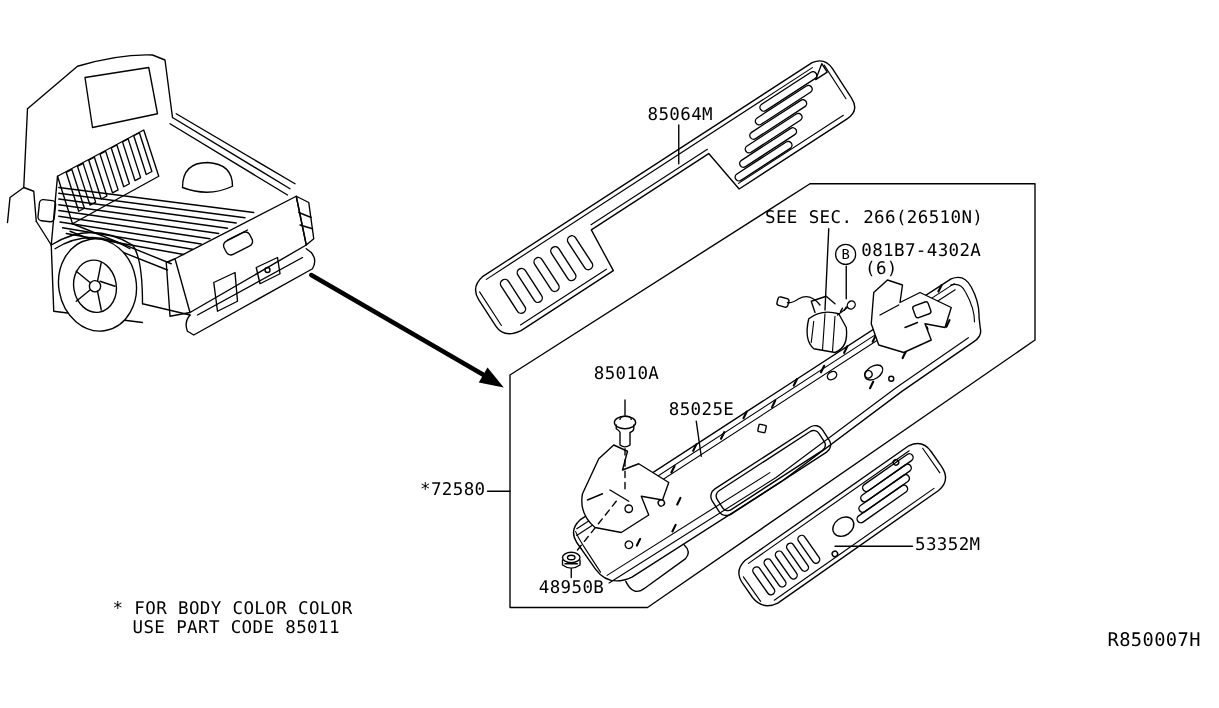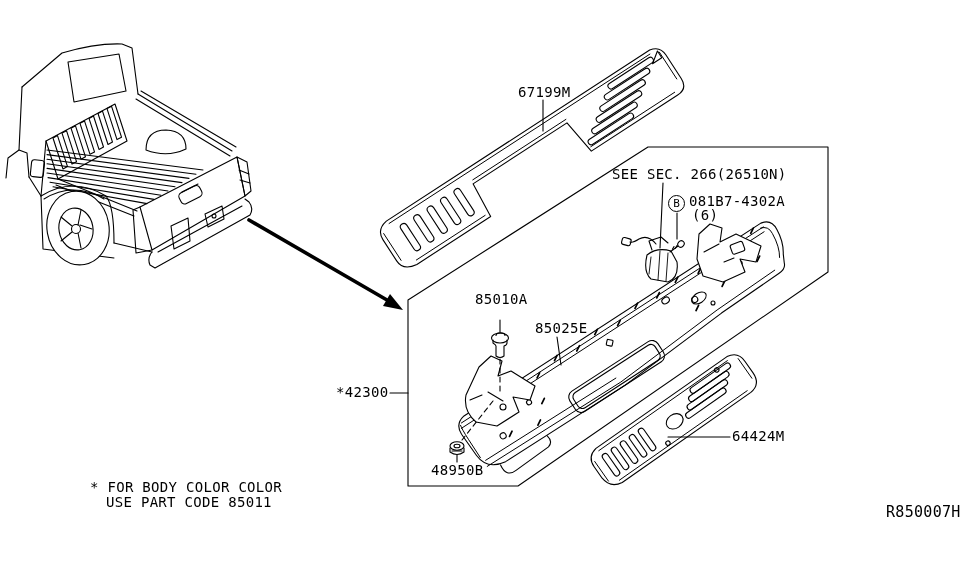--- a/index.html
+++ b/index.html
@@ -241,27 +241,27 @@
     <path d="M663,183 L660,248"></path>
     <path d="M677,213 L677,239"></path>
     <path d="M500,320 L500,332"></path>
     <path d="M557,337 L561,365"></path>
     <path d="M390,393 L408,393"></path>
     <path d="M457,455 L457,462"></path>
     <path d="M668,437 L730,437"></path>
   </g>
 </svg>
 
-  <div class="lbl" style="left:518px;top:85px">67199M</div>
+  <div class="lbl" style="left:518px;top:85px">85064M</div>
   <div class="lbl" style="left:612px;top:167px">SEE SEC. 266(26510N)</div>
   <div class="b-circle" style="left:668px;top:195px">B</div>
   <div class="lbl" style="left:689px;top:194px">081B7-4302A</div>
   <div class="lbl" style="left:692px;top:208px">(6)</div>
   <div class="lbl" style="left:475px;top:292px">85010A</div>
   <div class="lbl" style="left:535px;top:321px">85025E</div>
-  <div class="lbl" style="left:336px;top:385px">*42300</div>
+  <div class="lbl" style="left:336px;top:385px">*72580</div>
   <div class="lbl" style="left:431px;top:463px">48950B</div>
-  <div class="lbl" style="left:732px;top:429px">64424M</div>
+  <div class="lbl" style="left:732px;top:429px">53352M</div>
 
   <div class="lbl" style="left:90px;top:480px">* FOR BODY COLOR COLOR</div>
   <div class="lbl" style="left:106px;top:495px">USE PART CODE 85011</div>
   <div class="lbl" style="left:886px;top:505px;font-size:15px">R850007H</div>
 </div>
 
 </body></html>

